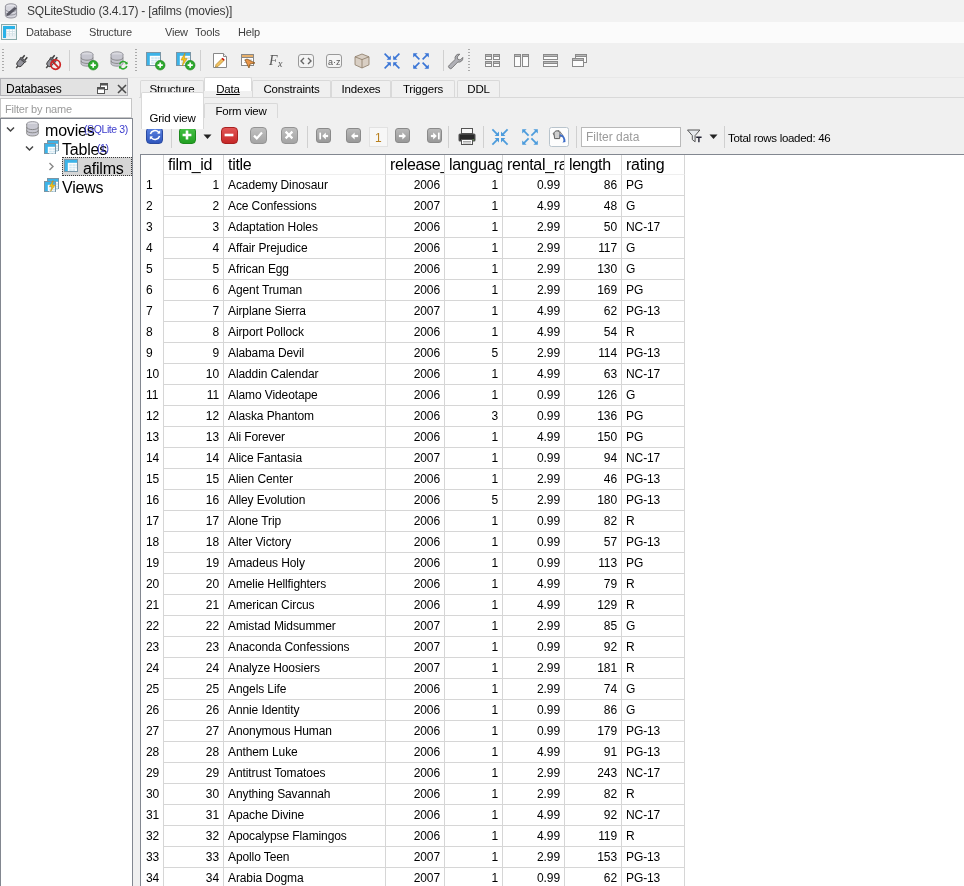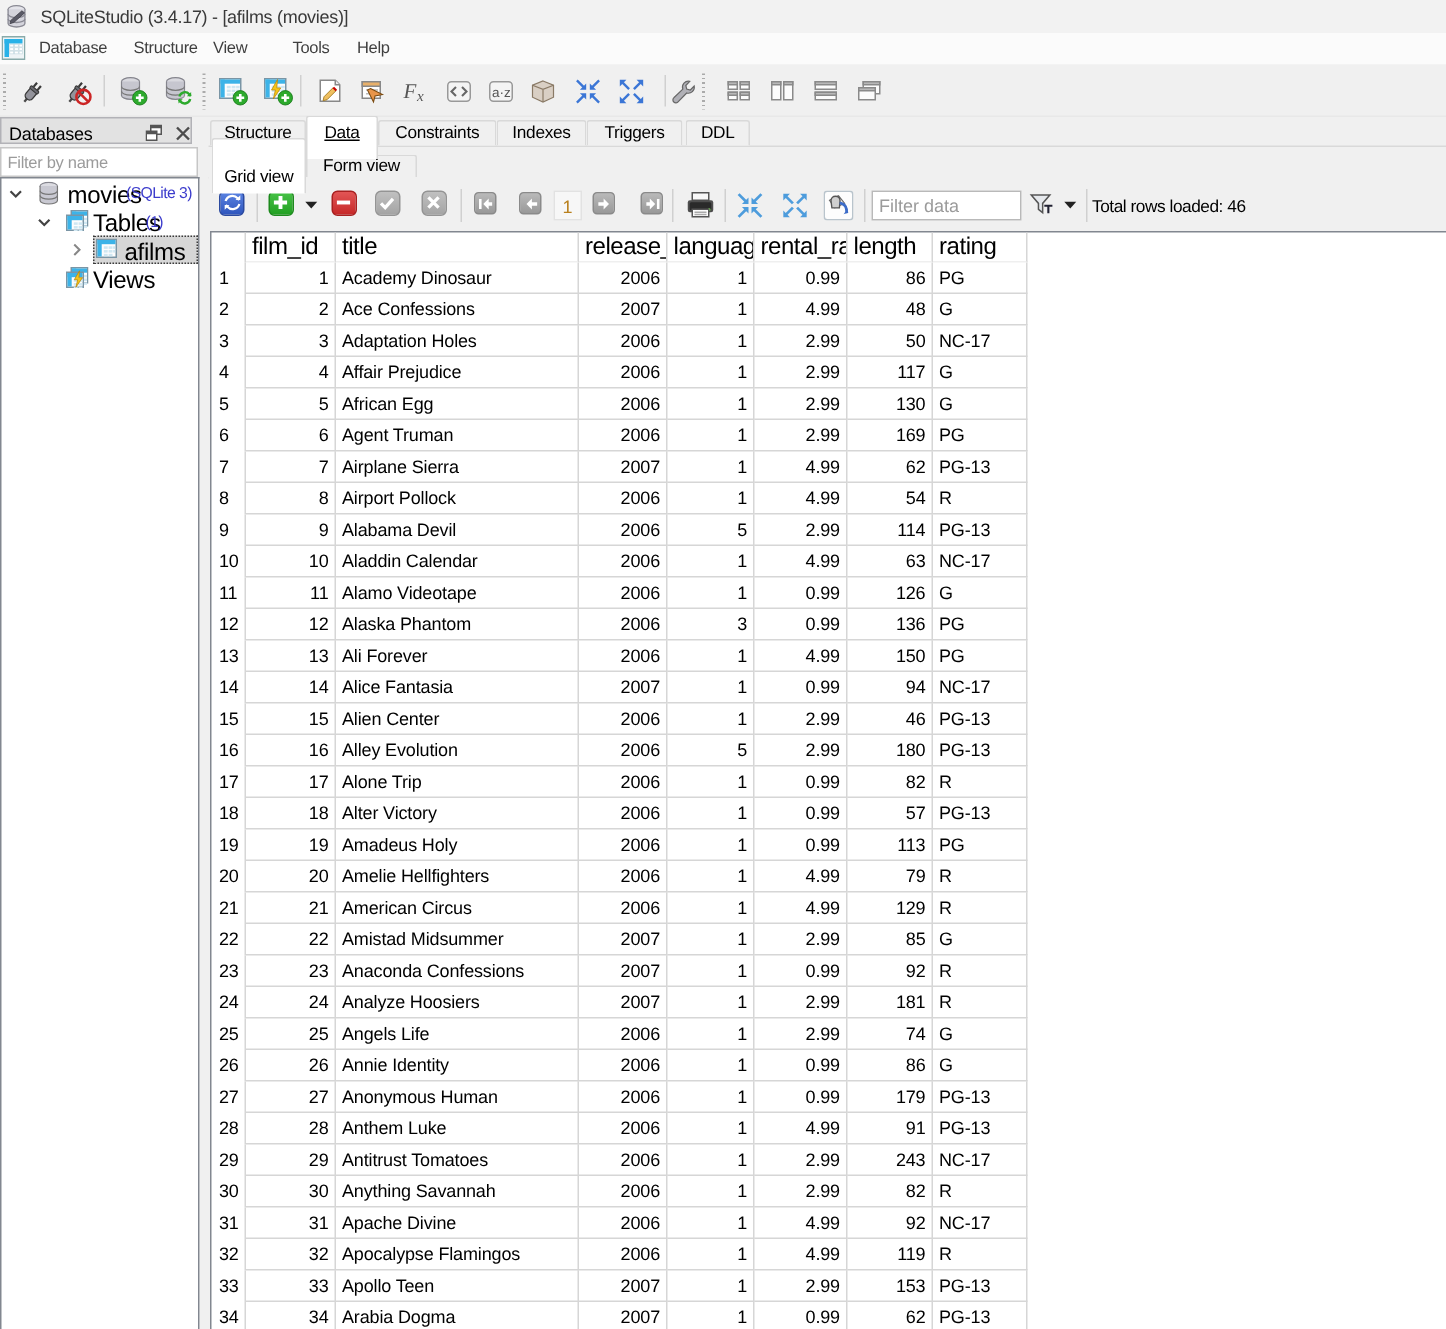--- a/index.html
+++ b/index.html
@@ -22,21 +22,21 @@
 #filterbox { position:absolute; left:0; top:98px; width:132px; height:20px; background:#fff; border:1px solid #c6c6c6; }
 #filterbox span { position:absolute; left:4px; top:4px; font-size:11px; color:#9b9b9b; letter-spacing:-0.2px; }
 #treepanel { position:absolute; left:0; top:118px; width:133px; height:768px; background:#fff;
   border:1px solid #828790; border-bottom:none; }
 .titem { position:absolute; font-size:16px; color:#000; letter-spacing:-0.2px; }
 .blue { color:#3c3ccc; font-size:10.5px !important; letter-spacing:-0.4px !important; }
 
 #tabline { position:absolute; left:139px; top:97px; width:825px; height:1px; background:#d9d9d9; }
 .tab { position:absolute; top:80px; height:17px; background:#f0f0f0; border:1px solid #d9d9d9; border-bottom:none; border-radius:2px 2px 0 0;
   font-size:11.5px; color:#000; text-align:center; letter-spacing:-0.2px; line-height:17px;}
-.tab.active { top:77px; height:29px; padding-top:3px; background:#fff; z-index:5;text-decoration:underline; }
+.tab.active { top:77px; height:14px; padding-top:3px; background:#fff; z-index:5;text-decoration:underline; }
 .stab { position:absolute; top:103px; height:15px; background:#f0f0f0; border:1px solid #d9d9d9; border-bottom:none; border-radius:2px 2px 0 0;
   font-size:11.5px; color:#000; text-align:center; letter-spacing:-0.2px; line-height:15px;}
 .stab.active { top:92px; height:37px; padding-top:18px; background:#fff; z-index:5; }
 #stabline { position:absolute; left:139px; top:118px; width:825px; height:1px; background:#d9d9d9; }
 
 #gtoolbar { position:absolute; left:139px; top:118px; width:825px; height:36px; background:#f0f0f0; }
 .gsep { position:absolute; top:8px; width:1px; height:22px; background:#d0d0d0; }
 
 #grid { position:absolute; left:140px; top:154px; width:824px; height:732px; background:#fff;
   border-top:1px solid #828790; border-left:1px solid #828790; }
@@ -76,21 +76,21 @@
       <rect x="5.5" y="7.8" width="2.6" height="1.8"></rect>
         <rect x="8.6" y="7.8" width="2.6" height="1.8"></rect>
         <rect x="11.7" y="7.8" width="2.3" height="1.8"></rect>
       <rect x="5.5" y="10.1" width="2.6" height="1.8"></rect>
         <rect x="8.6" y="10.1" width="2.6" height="1.8"></rect>
         <rect x="11.7" y="10.1" width="2.3" height="1.8"></rect>
     </g>
   </svg>
   <span class="mitem" style="left:26px">Database</span>
   <span class="mitem" style="left:89px">Structure</span>
-  <span class="mitem" style="left:142px">View</span>
+  <span class="mitem" style="left:165px">View</span>
   <span class="mitem" style="left:195px">Tools</span>
   <span class="mitem" style="left:238px">Help</span>
 </div>
 <div id="toolbar">
 <div class="thandle" style="left:2px;top:6px"></div>
 <div class="thandle" style="left:135px;top:6px"></div>
 <div class="thandle" style="left:468px;top:6px"></div>
 <div class="tsep" style="left:69px;top:7px"></div>
 <div class="tsep" style="left:200px;top:7px"></div>
 <div class="tsep" style="left:443px;top:7px"></div>

